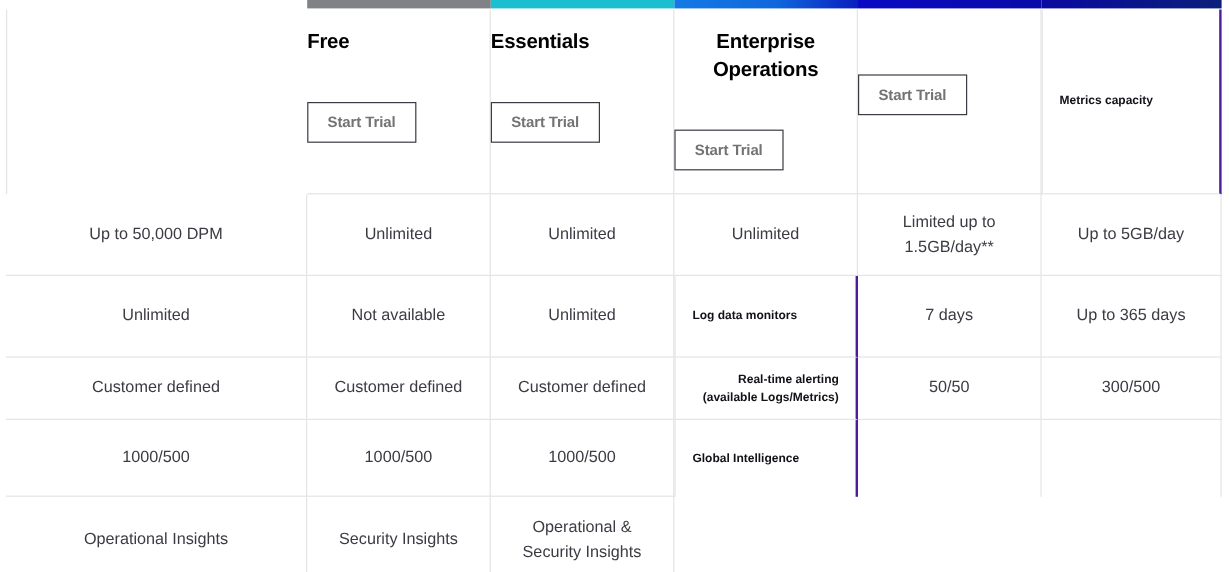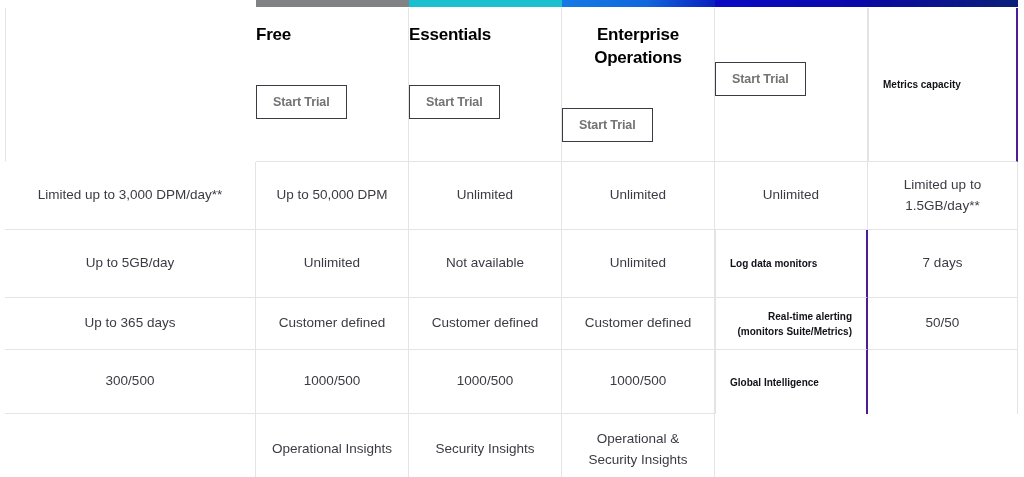--- a/index.html
+++ b/index.html
@@ -170,40 +170,39 @@
     </div>
 
     <div class="hcell">
       <div class="cta-wrap">
         <button class="cta-btn">Start Trial</button>
       </div>
     </div>
 
 
     <div class="rowlabel">Metrics capacity</div>
-    <div class="cell">Limited up to 3,000 DPM/day**</div>
     <div class="cell">Up to 50,000 DPM</div>
     <div class="cell">Unlimited</div>
     <div class="cell">Unlimited</div>
     <div class="cell last-col">Unlimited</div>
 
     <div class="cell">Limited up to 1.5GB/day**</div>
     <div class="cell">Up to 5GB/day</div>
     <div class="cell">Unlimited</div>
     <div class="cell">Not available</div>
     <div class="cell last-col">Unlimited</div>
 
     <div class="rowlabel">Log data monitors</div>
     <div class="cell">7 days</div>
     <div class="cell">Up to 365 days</div>
     <div class="cell">Customer defined</div>
     <div class="cell">Customer defined</div>
     <div class="cell last-col">Customer defined</div>
 
-    <div class="rowlabel">Real-time alerting (monitors Suite/Metrics)</div>
+    <div class="rowlabel">Real-time alerting (available Logs/Metrics)</div>
     <div class="cell">50/50</div>
     <div class="cell">300/500</div>
     <div class="cell">1000/500</div>
     <div class="cell">1000/500</div>
     <div class="cell last-col">1000/500</div>
 
     <div class="rowlabel no-bottom">Global Intelligence</div>
     <div class="cell no-bottom"></div>
     <div class="cell no-bottom"></div>
     <div class="cell no-bottom">Operational Insights</div>

